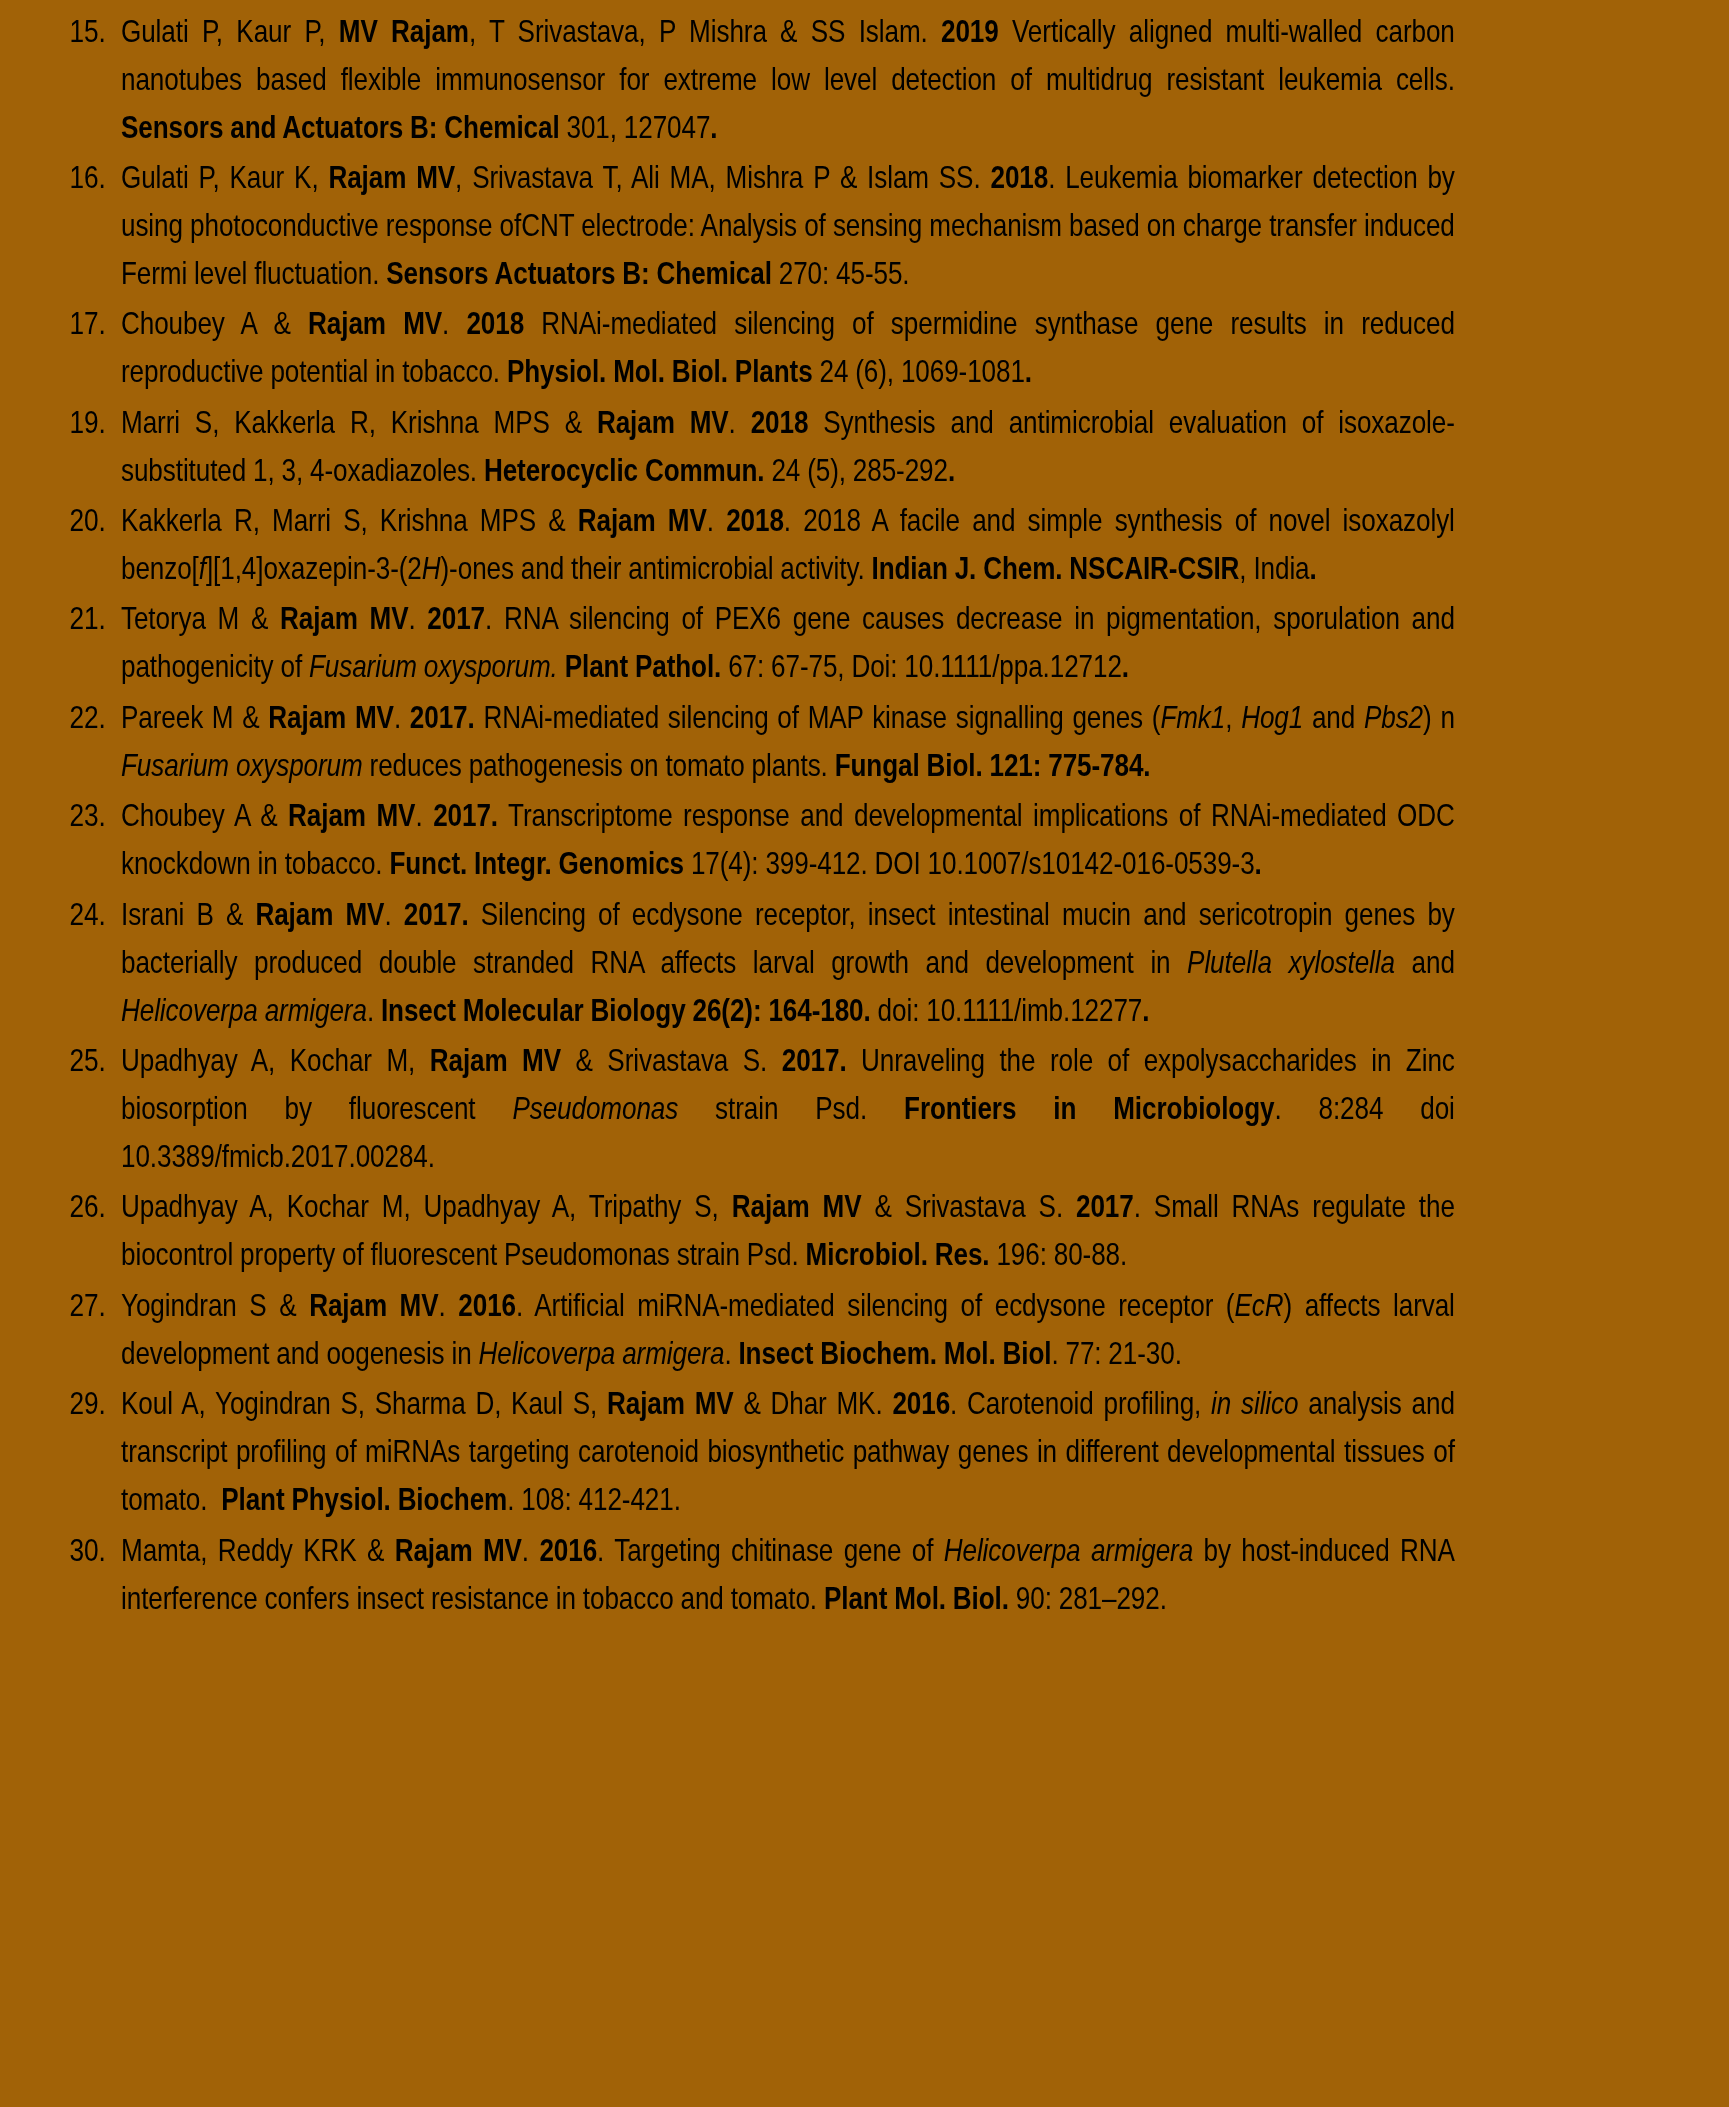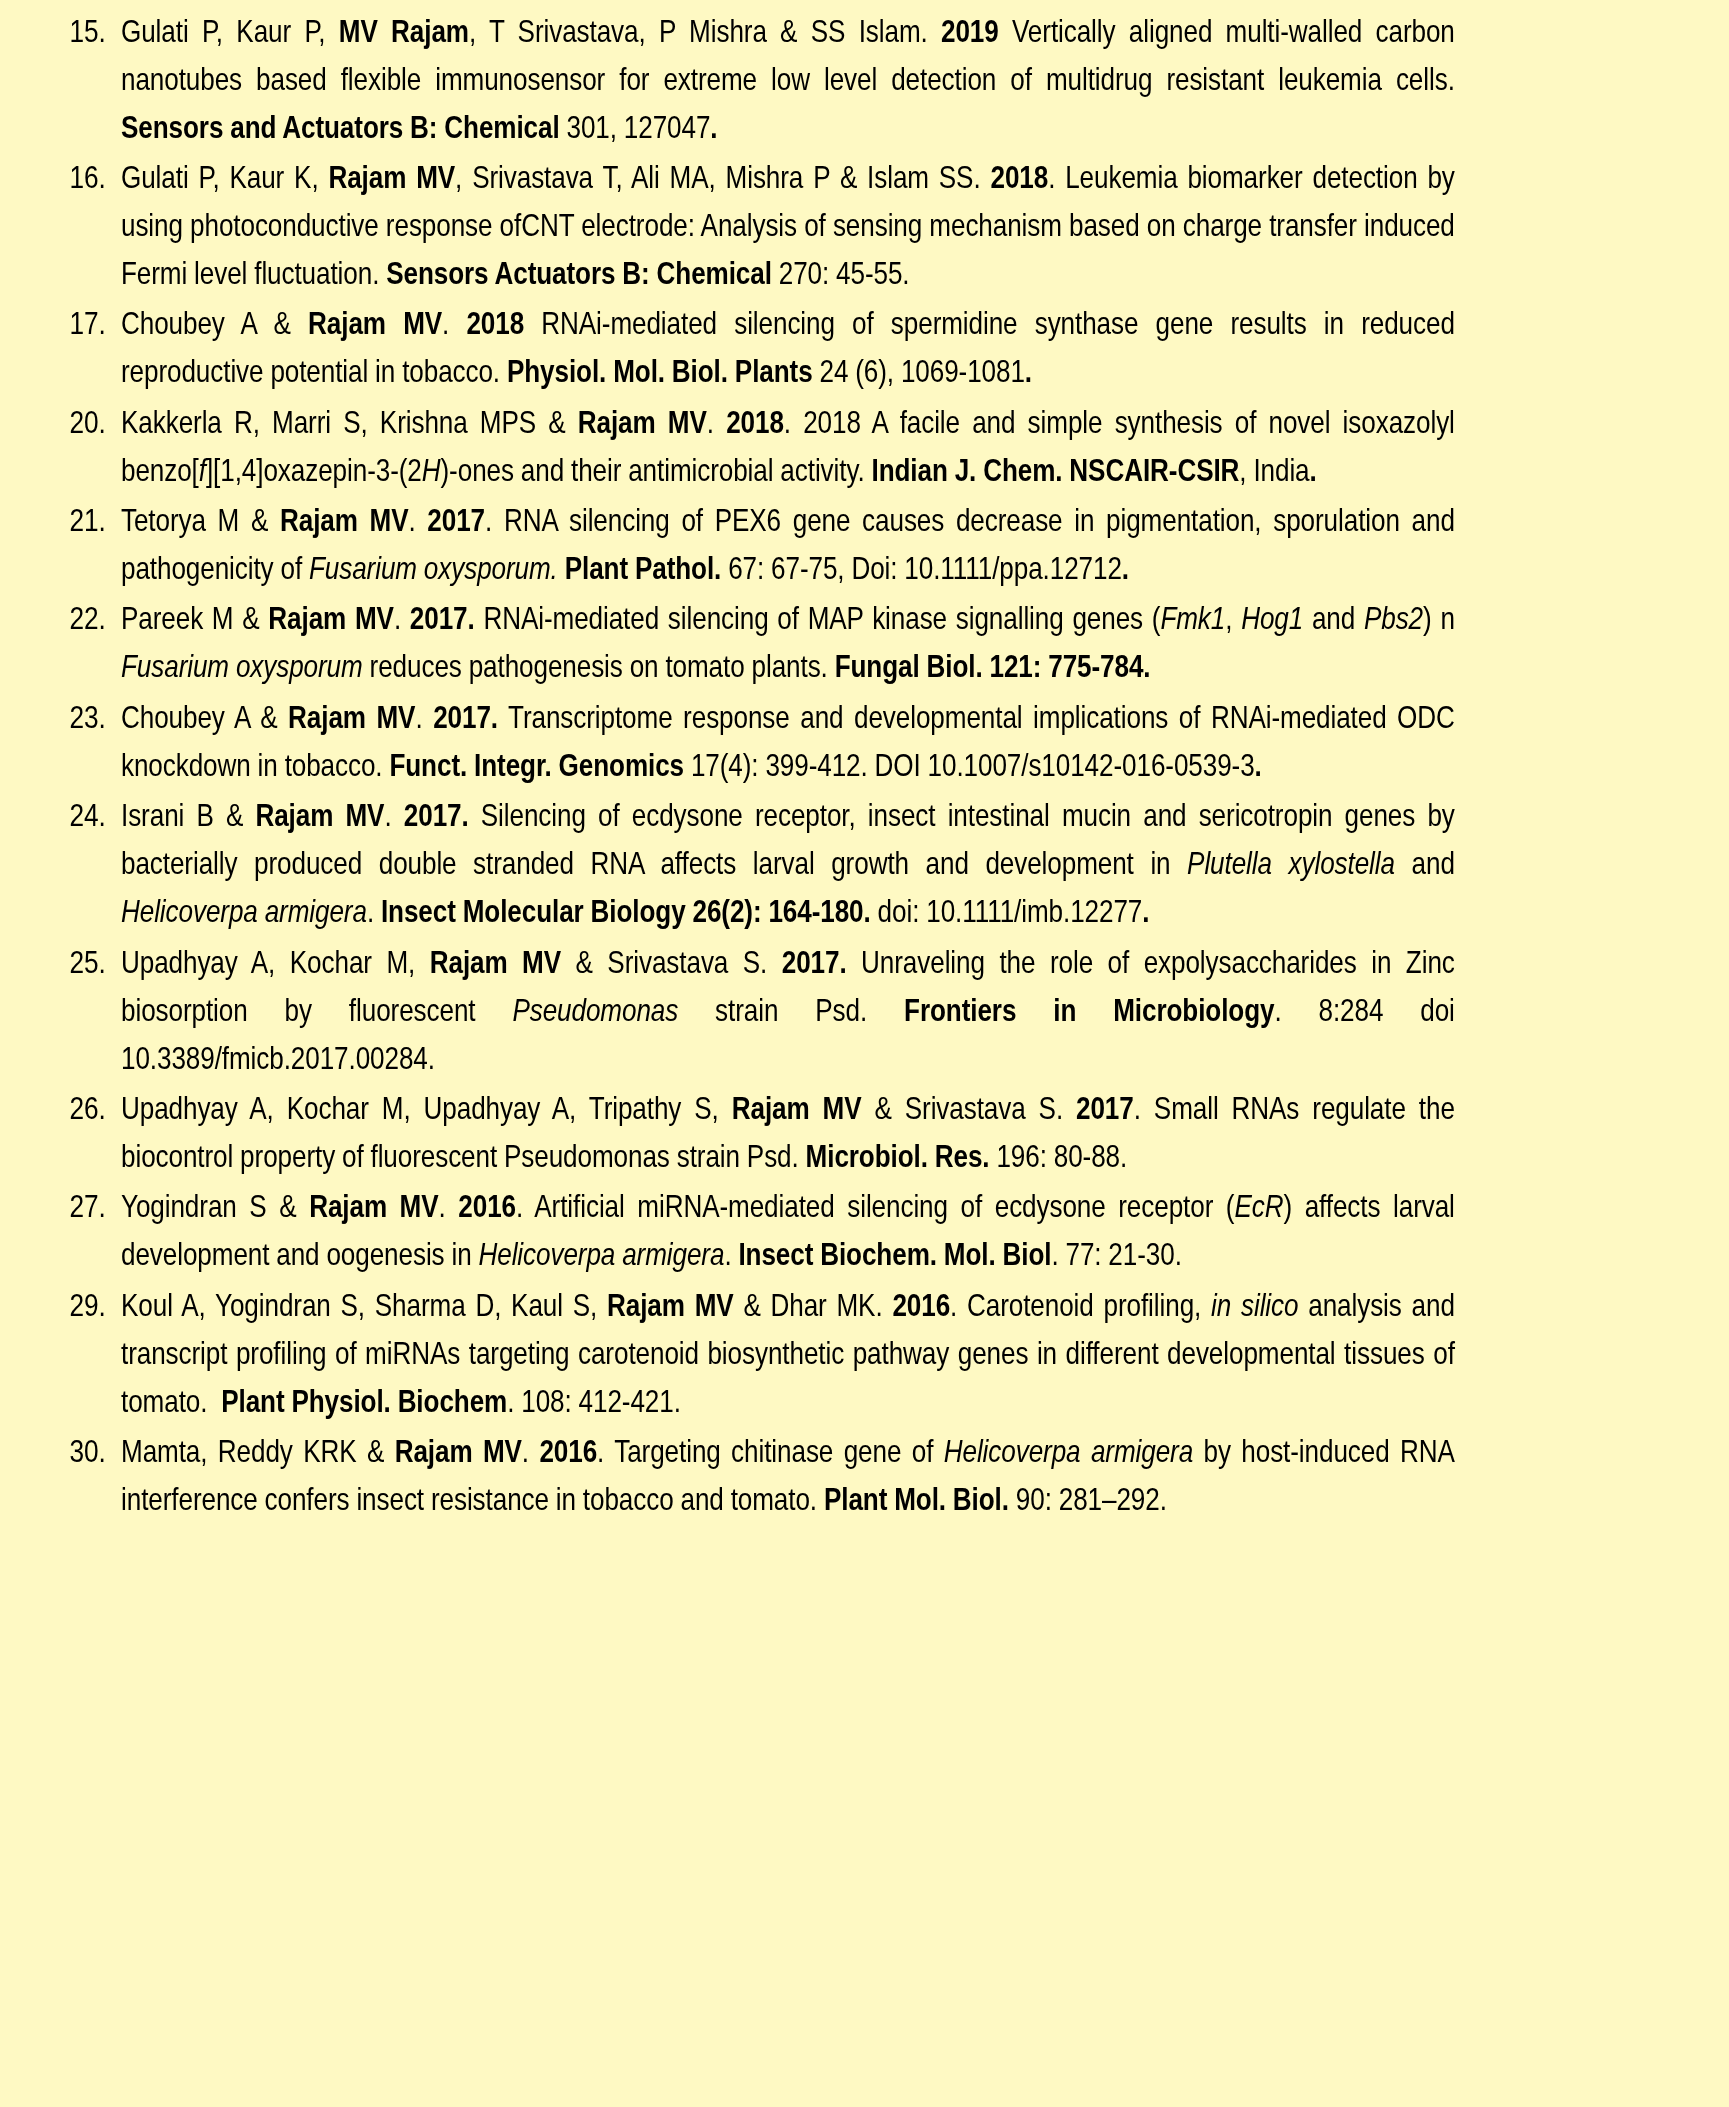--- a/index.html
+++ b/index.html
@@ -12,21 +12,21 @@
     height: 2108px;
     font-family: "Liberation Sans", sans-serif;
     color: #000000;
     -webkit-font-smoothing: antialiased;
   }
   .page {
     box-sizing: border-box;
     width: 1730px;
     height: 2108px;
     padding: 6.5px 49px 0 49px;
-    background: #fef9c3;
+    background: #a16207;
   }
   ol.ref-list {
     list-style: none;
     margin: 0;
     padding: 0;
   }
   li.ref-item {
     display: flex;
     align-items: flex-start;
     margin: 0 0 2.4px 0;
@@ -72,20 +72,24 @@
       </li>
       <li class="ref-item">
         <span class="ref-num">16.</span>
         <span class="ref-body">Gulati P, Kaur K, <b>Rajam MV</b>, Srivastava T, Ali MA, Mishra P &amp; Islam SS. <b>2018</b>. Leukemia biomarker detection by using photoconductive response ofCNT electrode: Analysis of sensing mechanism based on charge transfer induced Fermi level fluctuation. <b>Sensors Actuators B: Chemical</b> 270: 45-55.</span>
       </li>
       <li class="ref-item">
         <span class="ref-num">17.</span>
         <span class="ref-body">Choubey A &amp; <b>Rajam MV</b>. <b>2018</b> RNAi-mediated silencing of spermidine synthase gene results in reduced reproductive potential in tobacco. <b>Physiol. Mol. Biol. Plants</b> 24 (6), 1069-1081<b>.</b></span>
       </li>
       <li class="ref-item">
+        <span class="ref-num">19.</span>
+        <span class="ref-body">Marri S, Kakkerla R, Krishna MPS &amp; <b>Rajam MV</b>. <b>2018</b> Synthesis and antimicrobial evaluation of isoxazole-substituted 1, 3, 4-oxadiazoles. <b>Heterocyclic Commun.</b> 24 (5), 285-292<b>.</b></span>
+      </li>
+      <li class="ref-item">
         <span class="ref-num">20.</span>
         <span class="ref-body">Kakkerla R, Marri S, Krishna MPS &amp; <b>Rajam MV</b>. <b>2018</b>. 2018 A facile and simple synthesis of novel isoxazolyl benzo[<i>f</i>][1,4]oxazepin-3-(2<i>H</i>)-ones and their antimicrobial activity. <b>Indian J. Chem. NSCAIR-CSIR</b>, India<b>.</b></span>
       </li>
       <li class="ref-item">
         <span class="ref-num">21.</span>
         <span class="ref-body">Tetorya M &amp; <b>Rajam MV</b>. <b>2017</b>. RNA silencing of PEX6 gene causes decrease in pigmentation, sporulation and pathogenicity of <i>Fusarium oxysporum.</i> <b>Plant Pathol.</b> 67: 67-75, Doi: 10.1111/ppa.12712<b>.</b></span>
       </li>
       <li class="ref-item">
         <span class="ref-num">22.</span>
         <span class="ref-body">Pareek M &amp; <b>Rajam MV</b>. <b>2017.</b> RNAi-mediated silencing of MAP kinase signalling genes (<i>Fmk1</i>, <i>Hog1</i> and <i>Pbs2</i>) n <i>Fusarium oxysporum</i> reduces pathogenesis on tomato plants. <b>Fungal Biol. 121: 775-784.</b></span>

